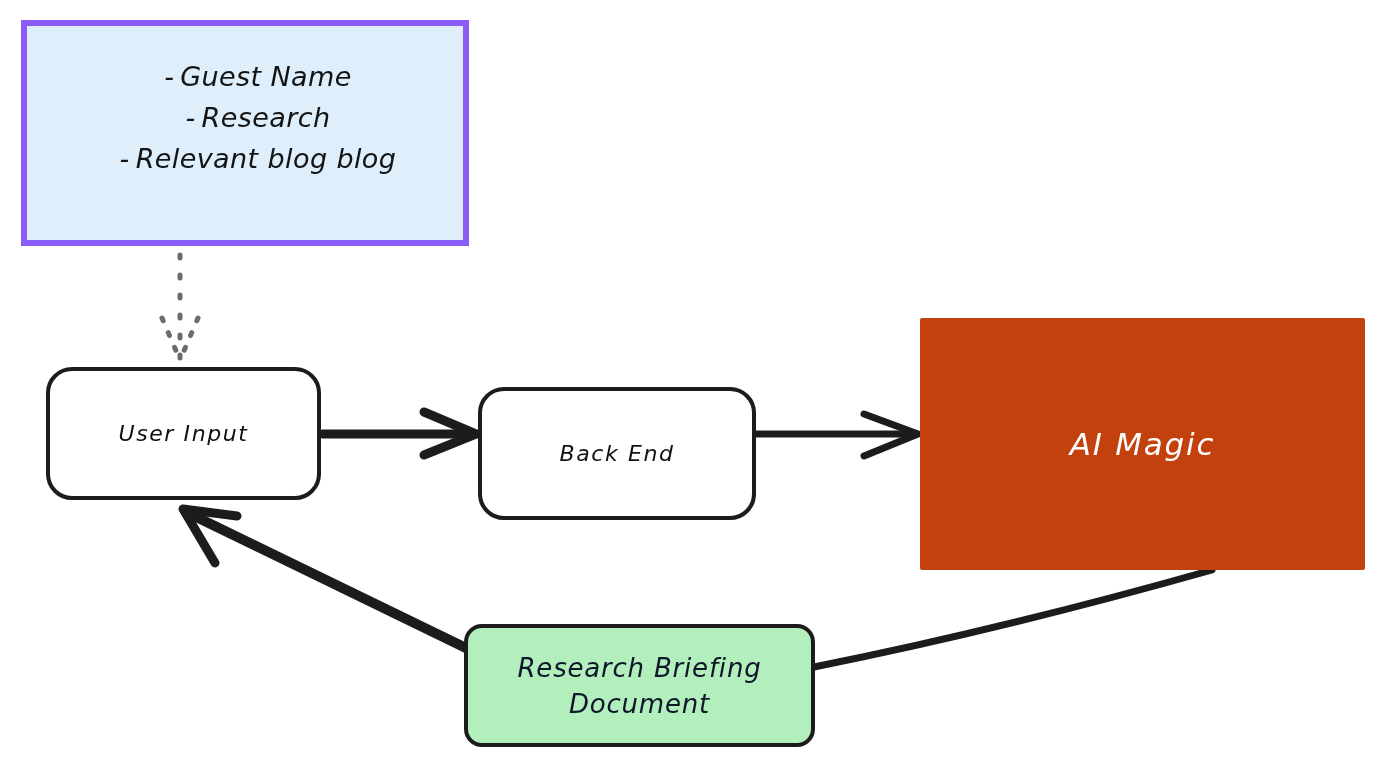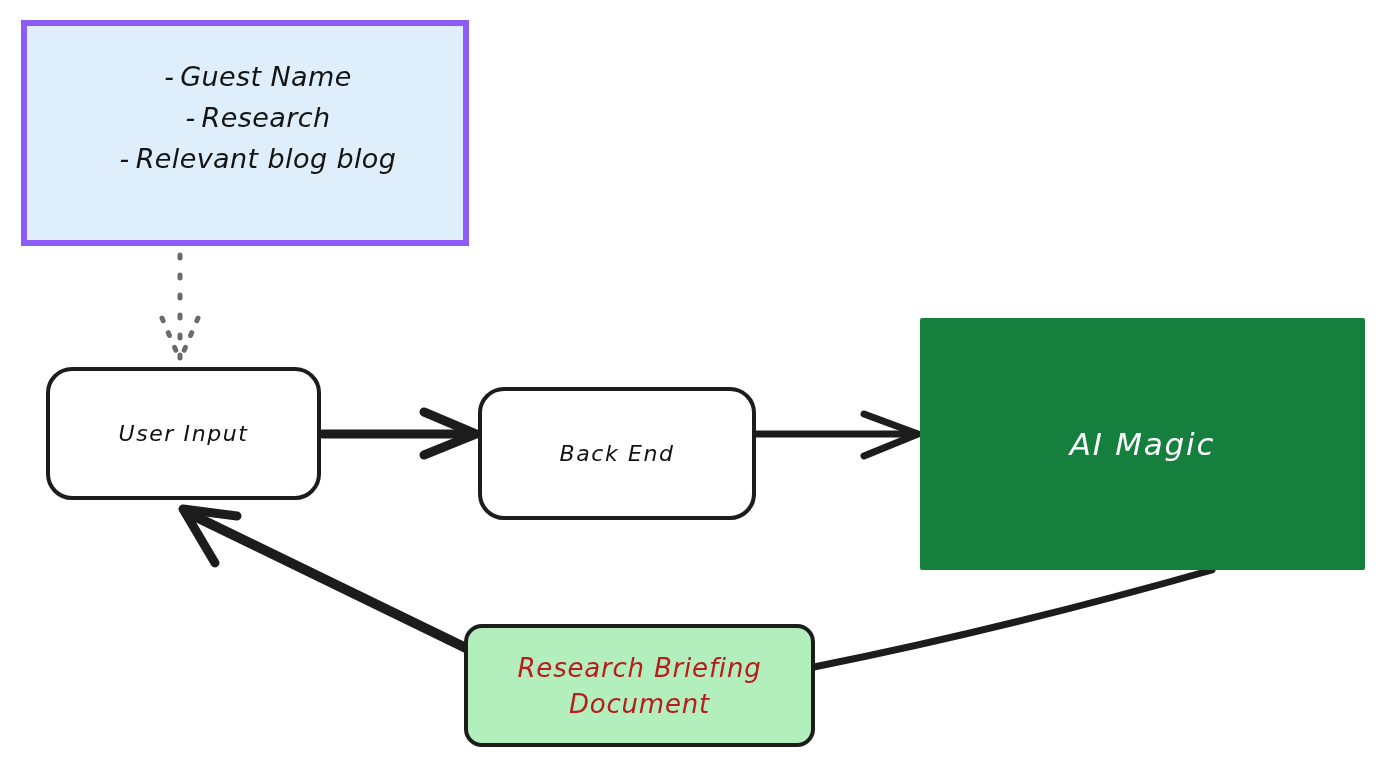--- a/index.html
+++ b/index.html
@@ -94,21 +94,21 @@
     height: 133px;
     margin-top: 20px;
   }
 
   
   #node-ai-magic {
     left: 920px;
     top: 318px;
     width: 445px;
     height: 252px;
-    background: #15803d;
+    background: #c2410c;
     border: 0;
     border-radius: 2px;
   }
   #node-ai-magic .lbl {
     font-size: 31px;
     color: #ffffff;
     letter-spacing: 1.8px;
     font-style: italic;
     font-family: "DejaVu Sans", sans-serif;
   }
@@ -119,21 +119,21 @@
     top: 624px;
     width: 351px;
     height: 123px;
     background: #b3efbd;
     border: 4px solid #1c1c1c;
     border-radius: 18px;
   }
   #node-research-doc .lbl {
     font-size: 26px;
     line-height: 36px;
-    color: #b91c1c;
+    color: #0f172a;
     letter-spacing: 0.8px;
     font-style: italic;
     font-family: "DejaVu Sans", sans-serif;
     white-space: pre-line;
   }
 </style>
 </head>
 <body>
 
 <div id="canvas">

